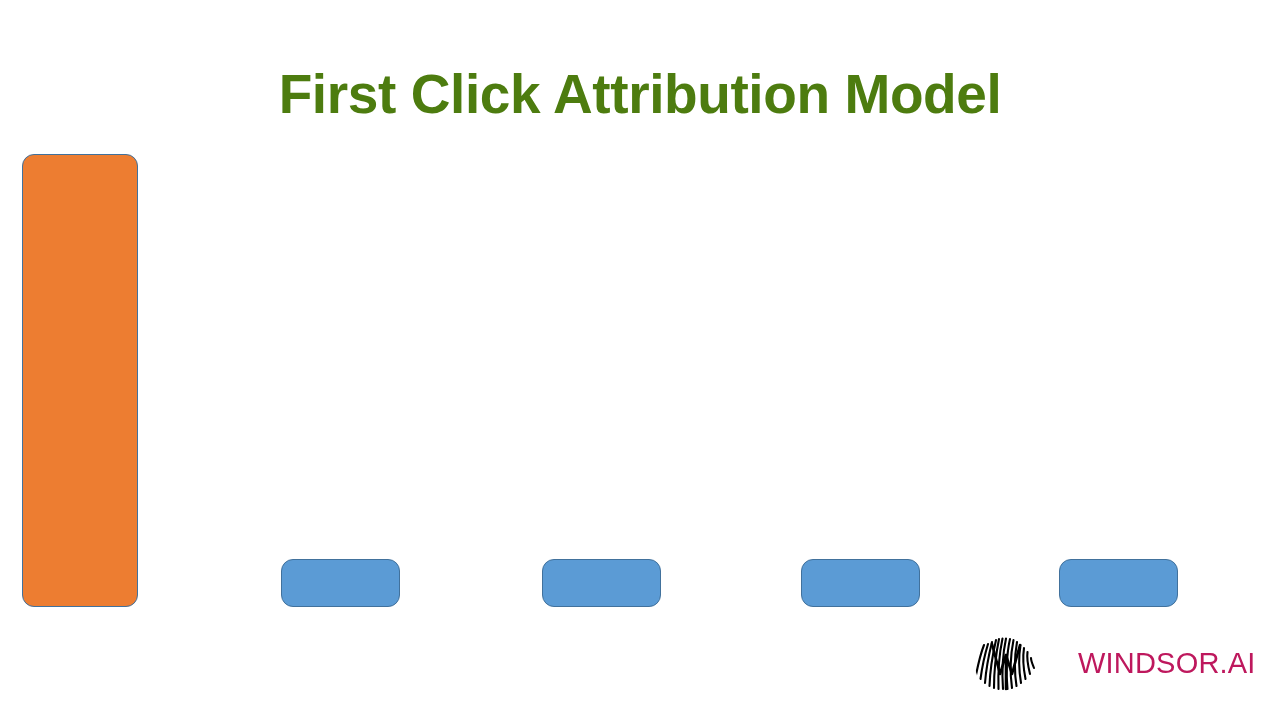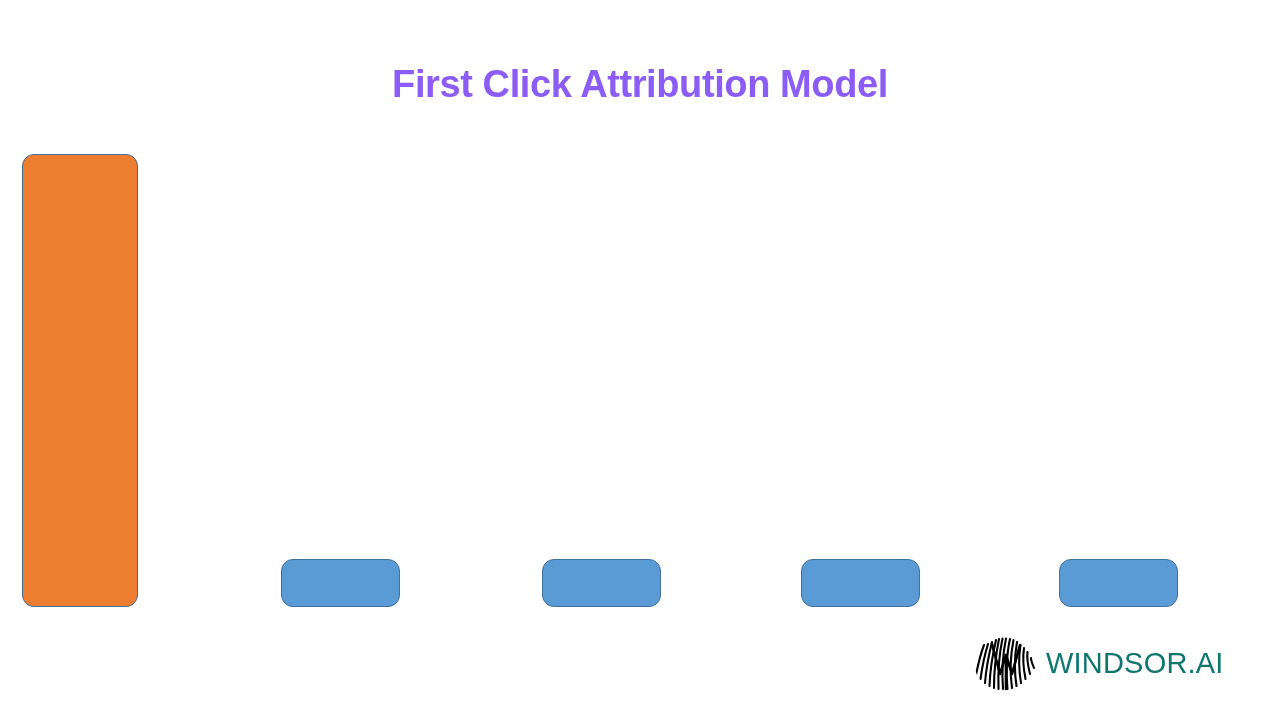--- a/index.html
+++ b/index.html
@@ -19,23 +19,23 @@
   }
 
   
   #chart-title {
     position: absolute;
     left: 0;
     top: 64px;
     width: 1280px;
     text-align: center;
     font-family: "Liberation Sans", sans-serif;
-    font-size: 38px;
+    font-size: 55px;
     font-weight: bold;
-    color: #8b5cf6;
+    color: #4d7c0f;
     letter-spacing: -0.4px;
     white-space: nowrap;
     line-height: 1.1;
   }
 
   
   #plot-area {
     position: absolute;
     left: 0;
     top: 0;
@@ -64,22 +64,23 @@
     width: 64px;
     height: 64px;
     flex: 0 0 auto;
     display: block;
   }
   #logo-text {
     font-family: "Liberation Sans", sans-serif;
     font-size: 29px;
     font-weight: normal;
     letter-spacing: 0.2px;
-    color: #0f766e;
+    color: #be185d;
     white-space: nowrap;
+    margin-left: 32px;
   }
 </style>
 </head>
 <body>
 
 <div id="slide">
 
   <div id="chart-title">First Click Attribution Model</div>
 
   <div id="plot-area">

